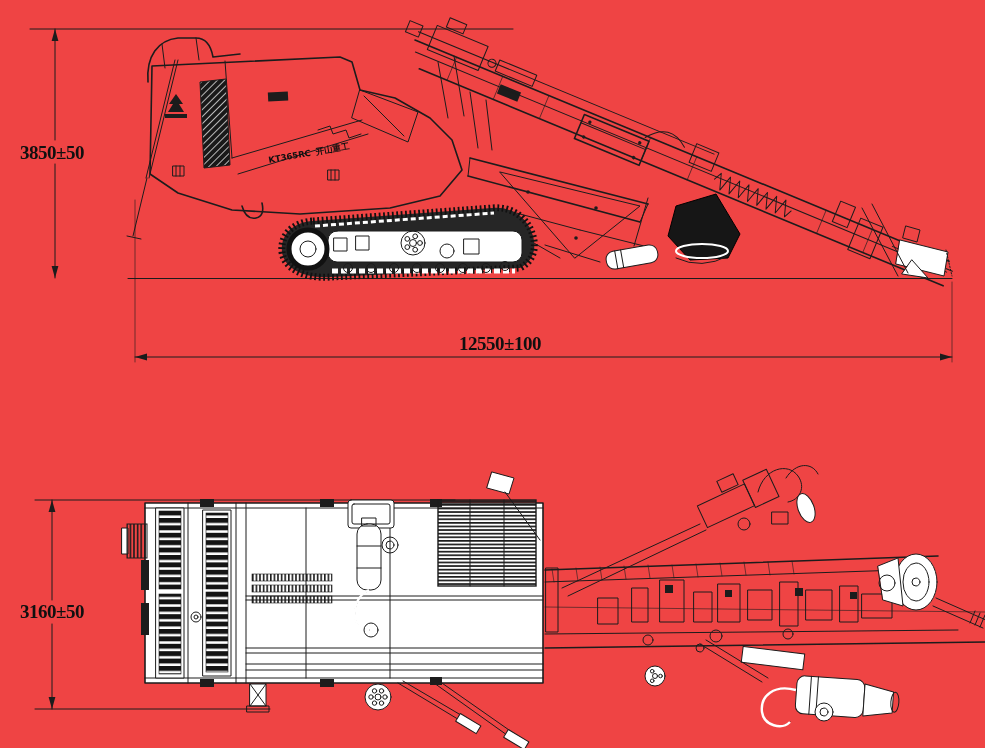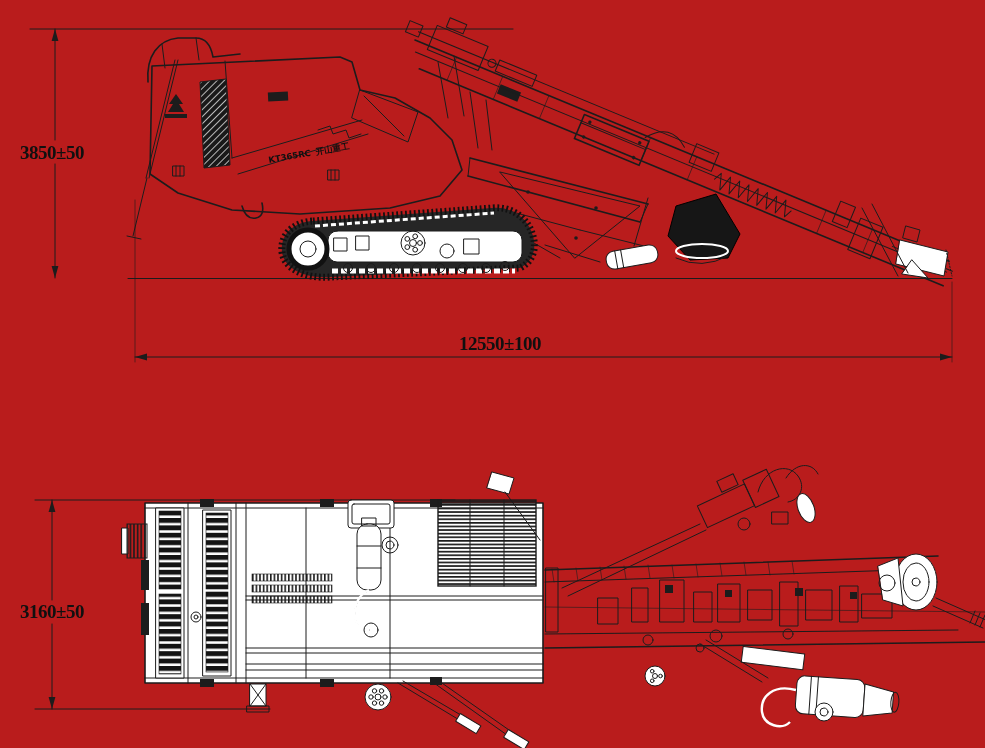--- a/index.html
+++ b/index.html
@@ -1,16 +1,16 @@
 <!DOCTYPE html>
 <html><head>
 <meta charset="utf-8">
 <style>
   html,body{margin:0;padding:0;background:#fff;}
-  .sheet{position:relative;width:985px;height:748px;background:#b91c1c;overflow:hidden;
+  .sheet{position:relative;width:985px;height:748px;background:#ef4444;overflow:hidden;
          font-family:"Liberation Sans",sans-serif;}
   svg{display:block}
   .s{stroke:#1c1c1c;fill:none;stroke-width:1;stroke-linecap:round;stroke-linejoin:round;}
   .s2{stroke-width:1.6;}
   .s05{stroke-width:.6;}
   .f{fill:#1c1c1c;stroke:none;}
   .w{fill:#fff;}
   .dimtxt{font-family:"Liberation Serif",serif;font-weight:bold;font-size:19px;fill:#101010;letter-spacing:-.5px;}
   .marktxt{font-family:"DejaVu Sans",sans-serif;font-weight:bold;font-size:8.5px;fill:#101010;}
 </style>

